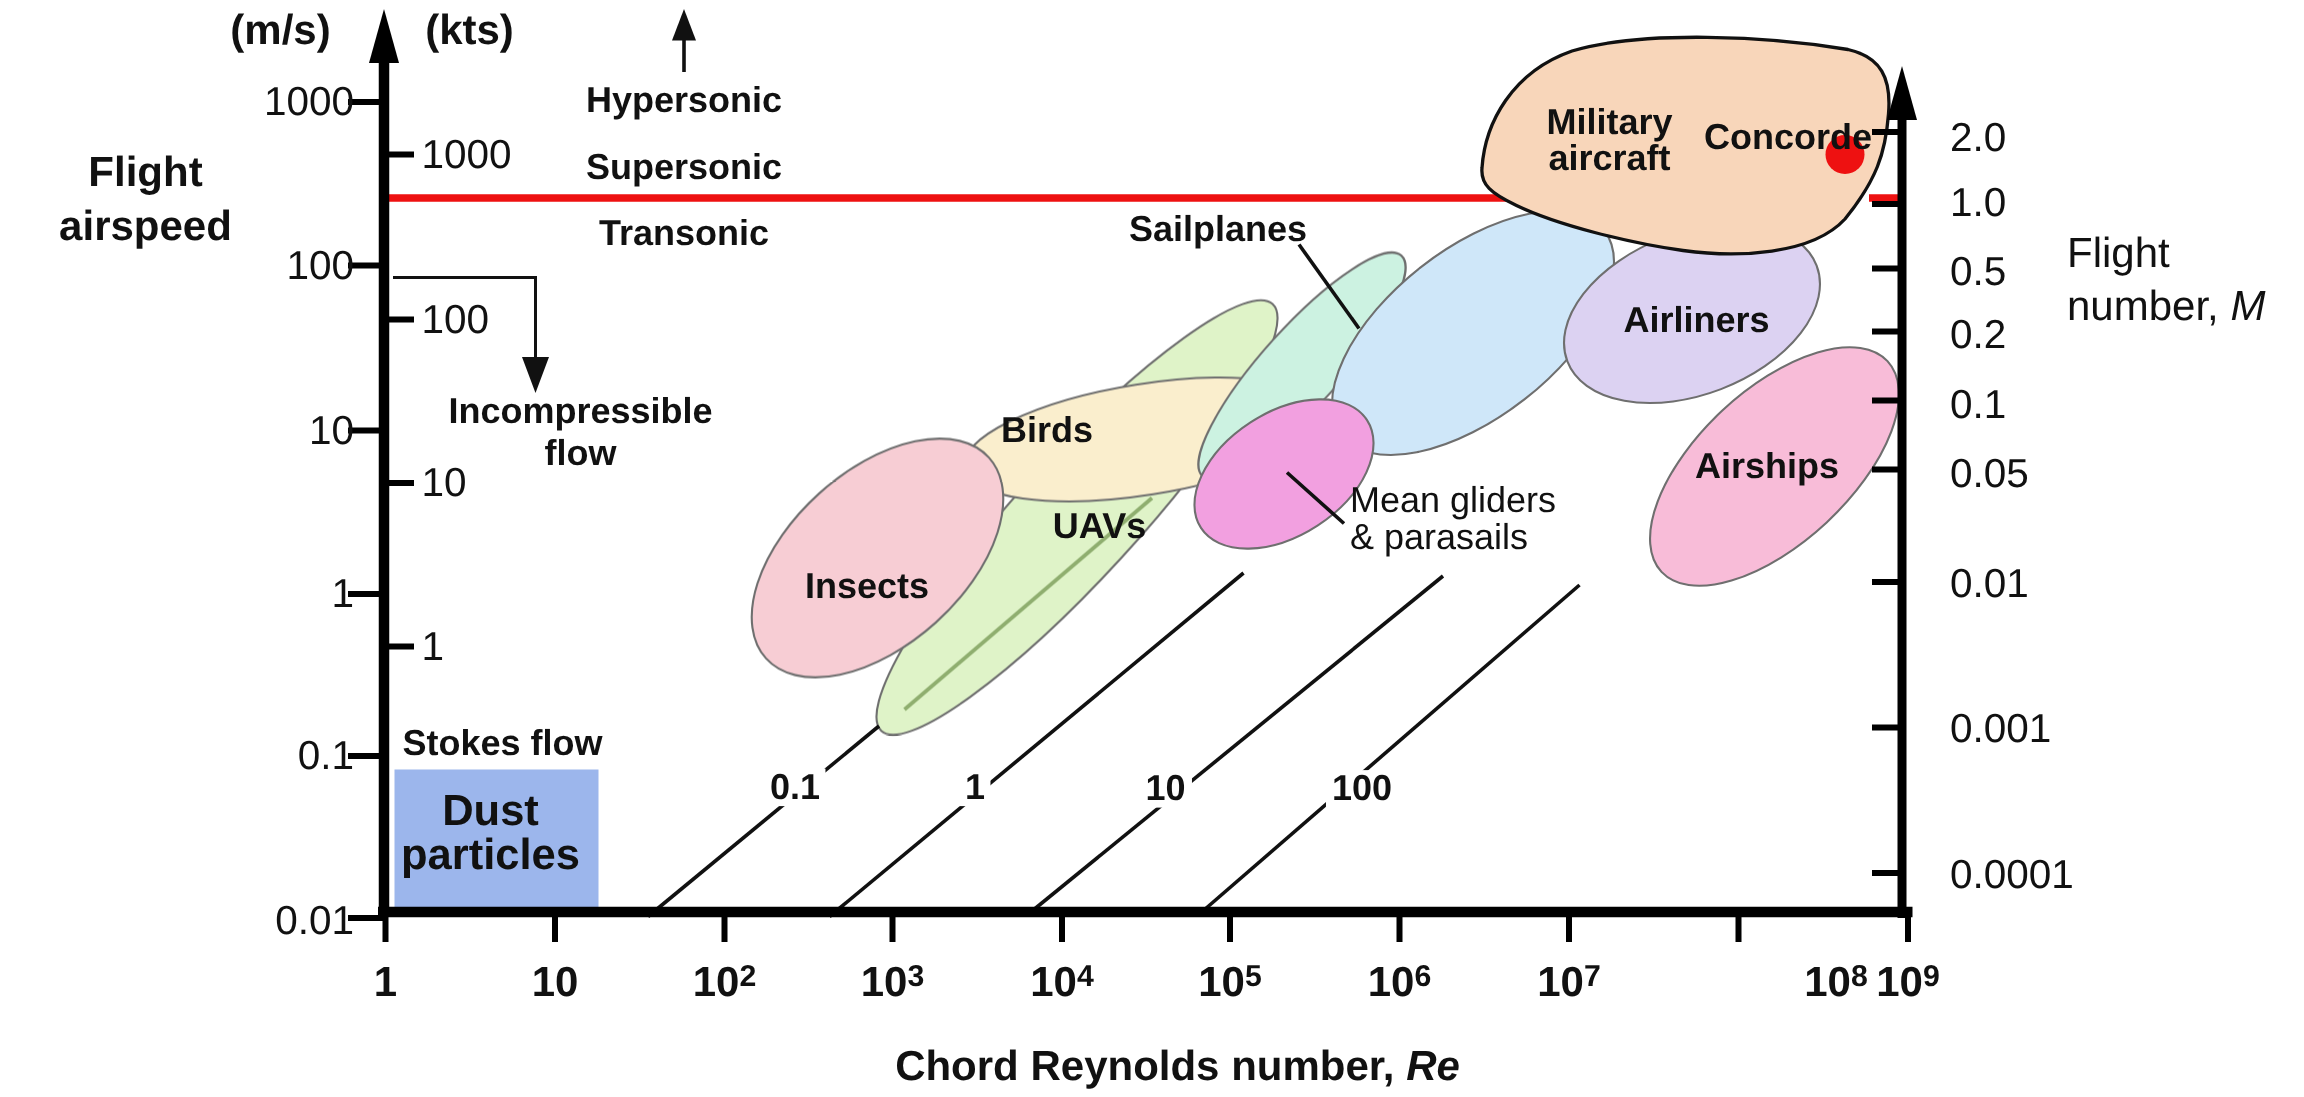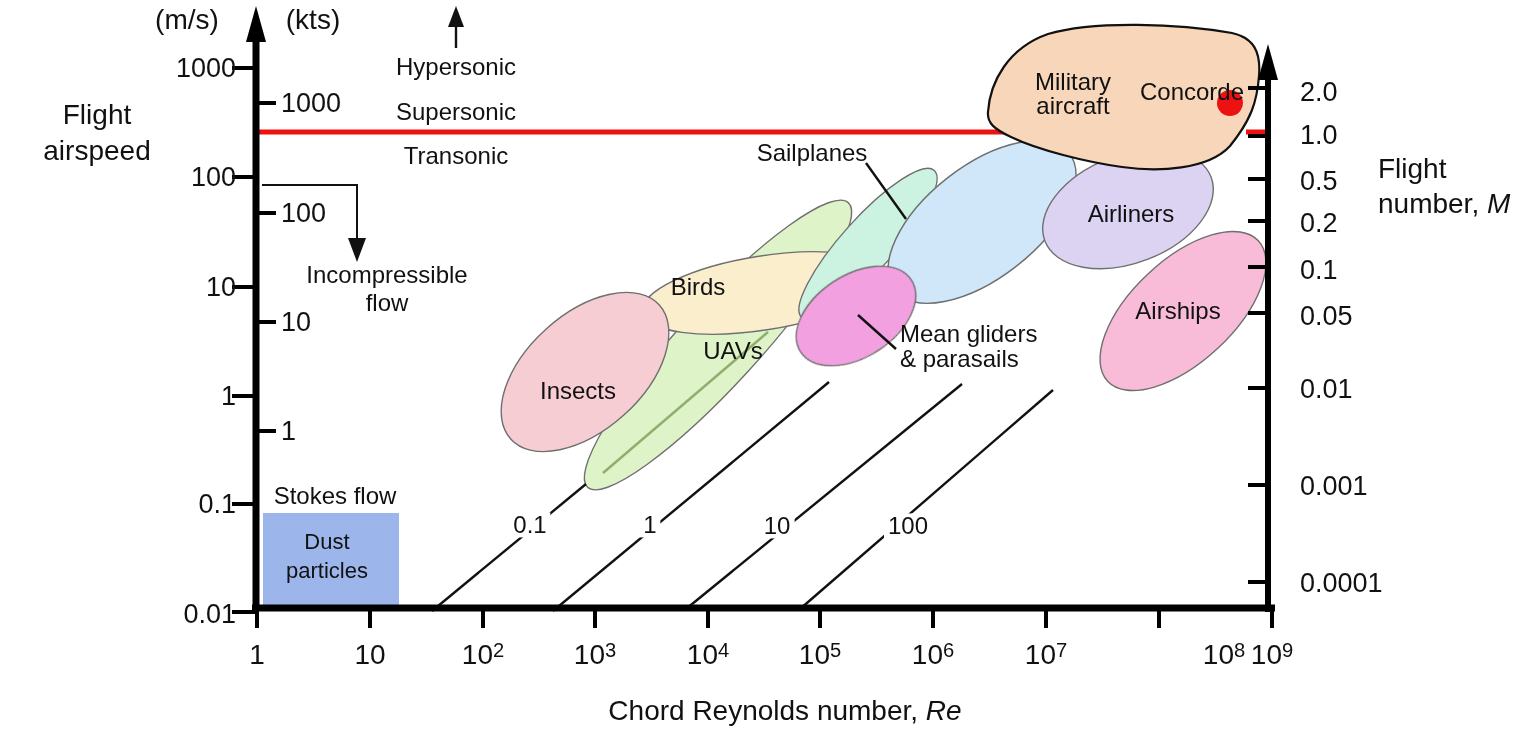--- a/index.html
+++ b/index.html
@@ -1,23 +1,23 @@
 <!DOCTYPE html>
 <html><head>
 <meta charset="utf-8">
 <style>
   html,body{margin:0;padding:0;background:#fff;}
   #stage{position:relative;width:1536px;height:731px;background:#fff;overflow:hidden;
          font-family:"Liberation Sans",sans-serif;color:#111;}
   #plot-svg{position:absolute;left:0;top:0;}
   .lbl{position:absolute;font-size:24px;color:#111;white-space:nowrap;line-height:1.05;}
-  .c{transform:translate(-50%,-50%);text-align:center;}
+  .c{transform:translate(-50%,-50%);text-align:center;font-weight:bold;}
   .r{transform:translate(-100%,-50%);text-align:right;}
   .l{transform:translate(0,-50%);text-align:left;}
-  .s22{font-size:22px;}
+  .s22{font-size:29px;}
   .s27{font-size:27px;}
   .s28{font-size:28px;}
   .it{font-style:italic;}
   .wbg{background:#fff;padding:0 4px;}
   sup{font-size:0.72em;vertical-align:7px;line-height:0;}
   .mul{mix-blend-mode:multiply;}
 </style>
 </head>
 <body>
 

